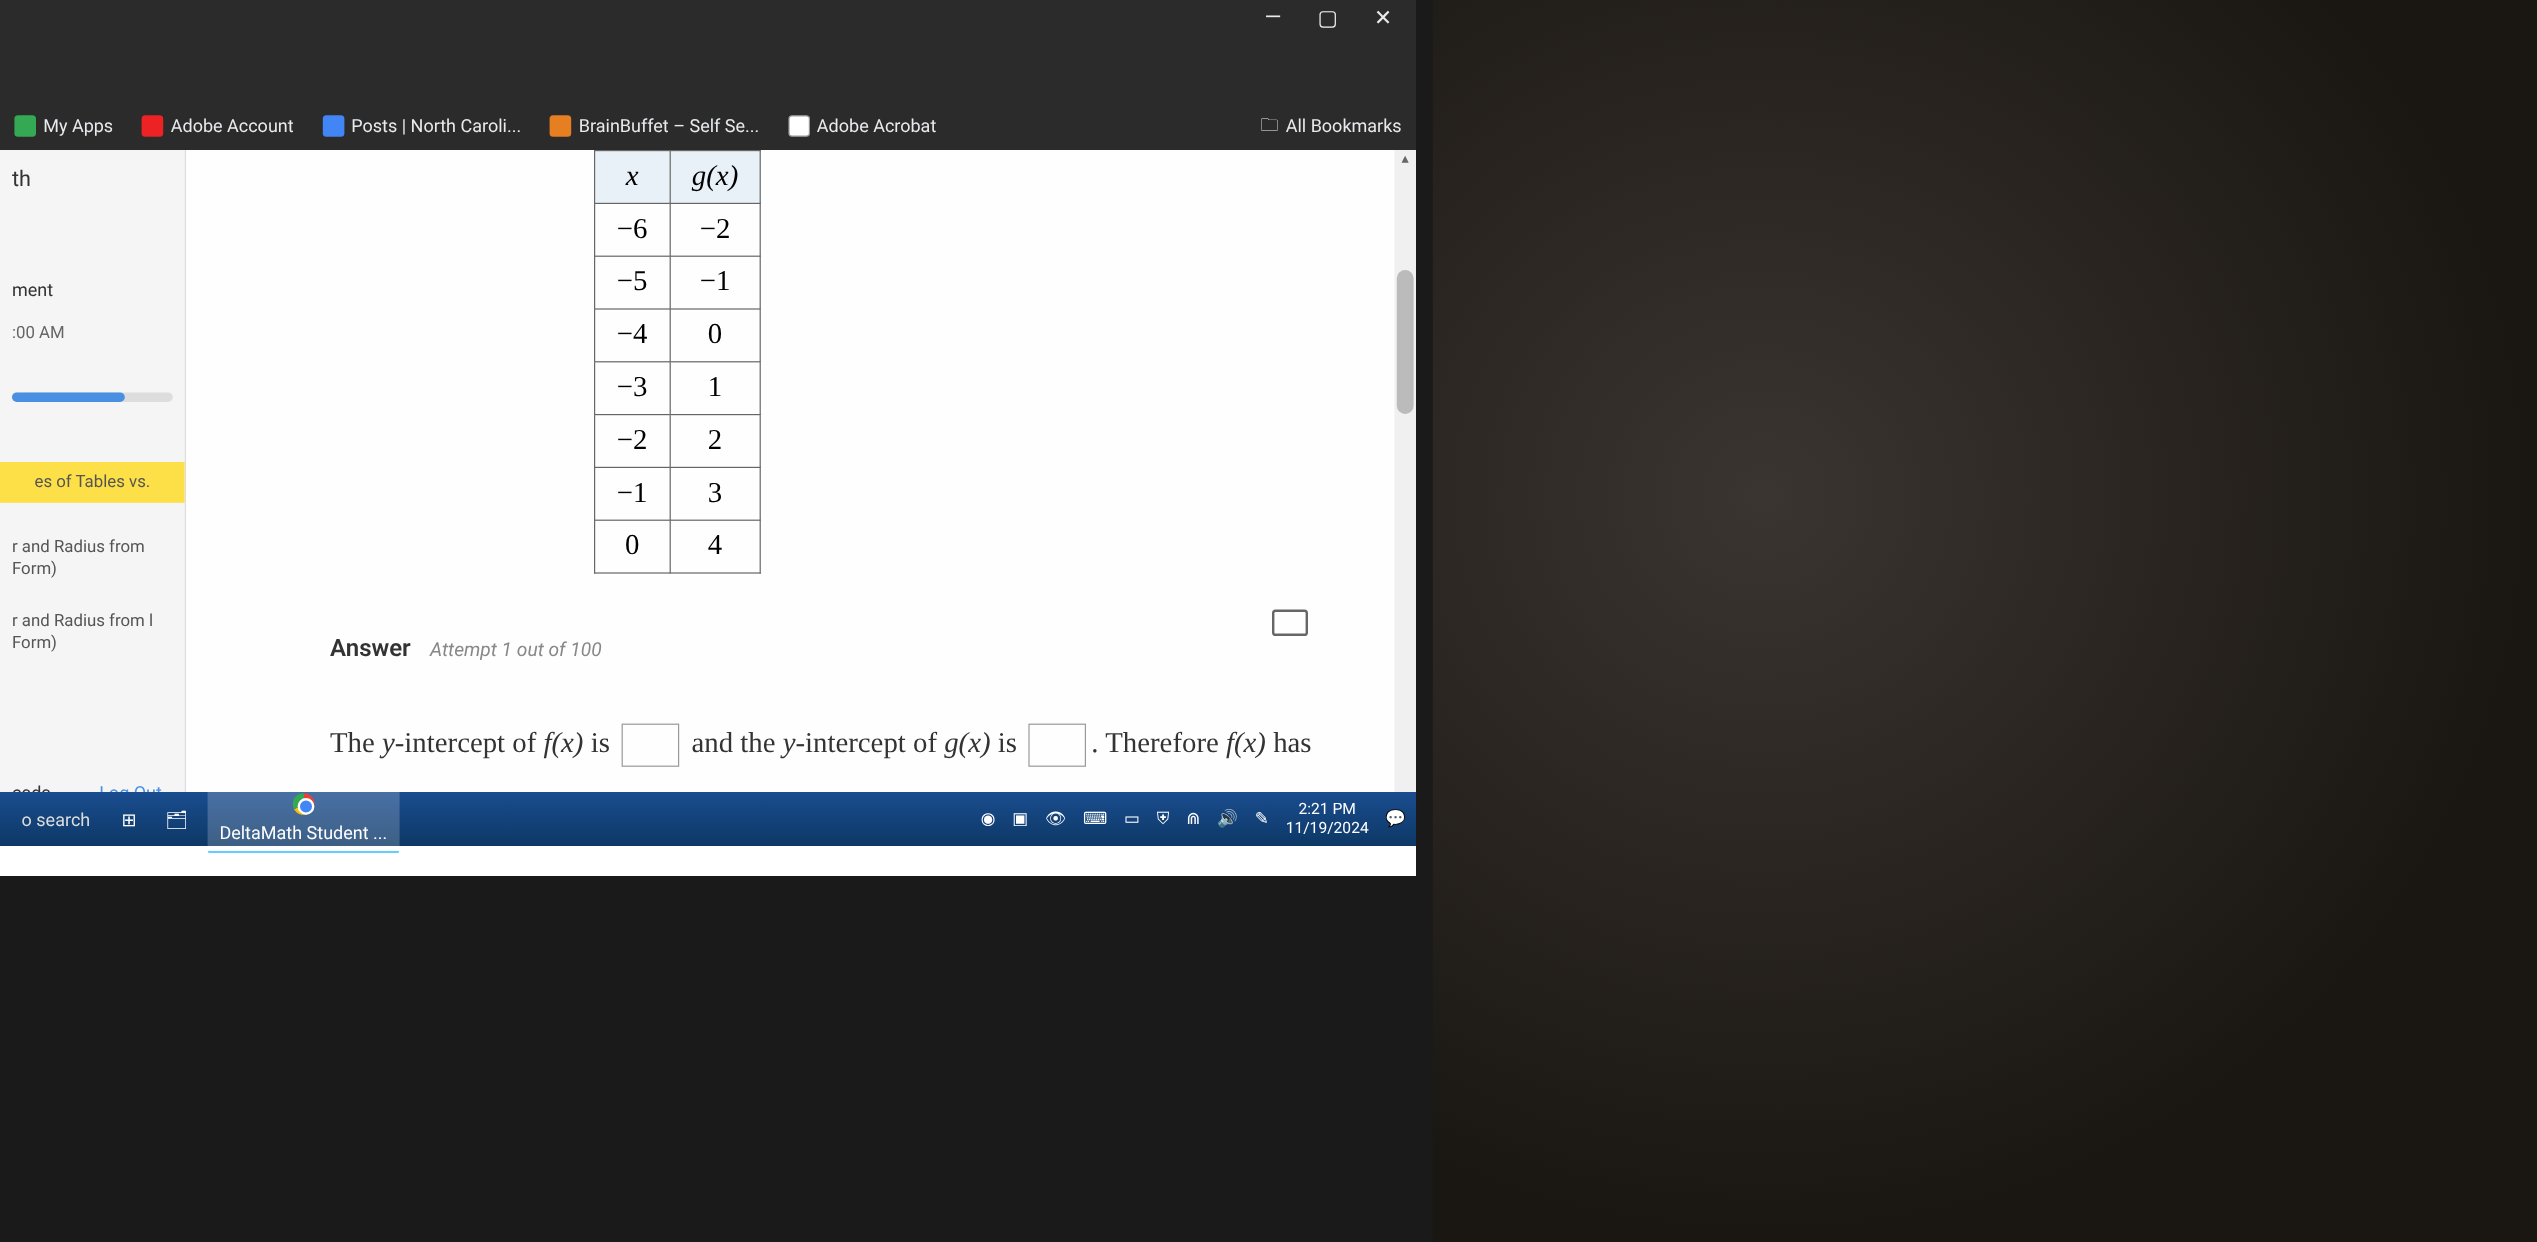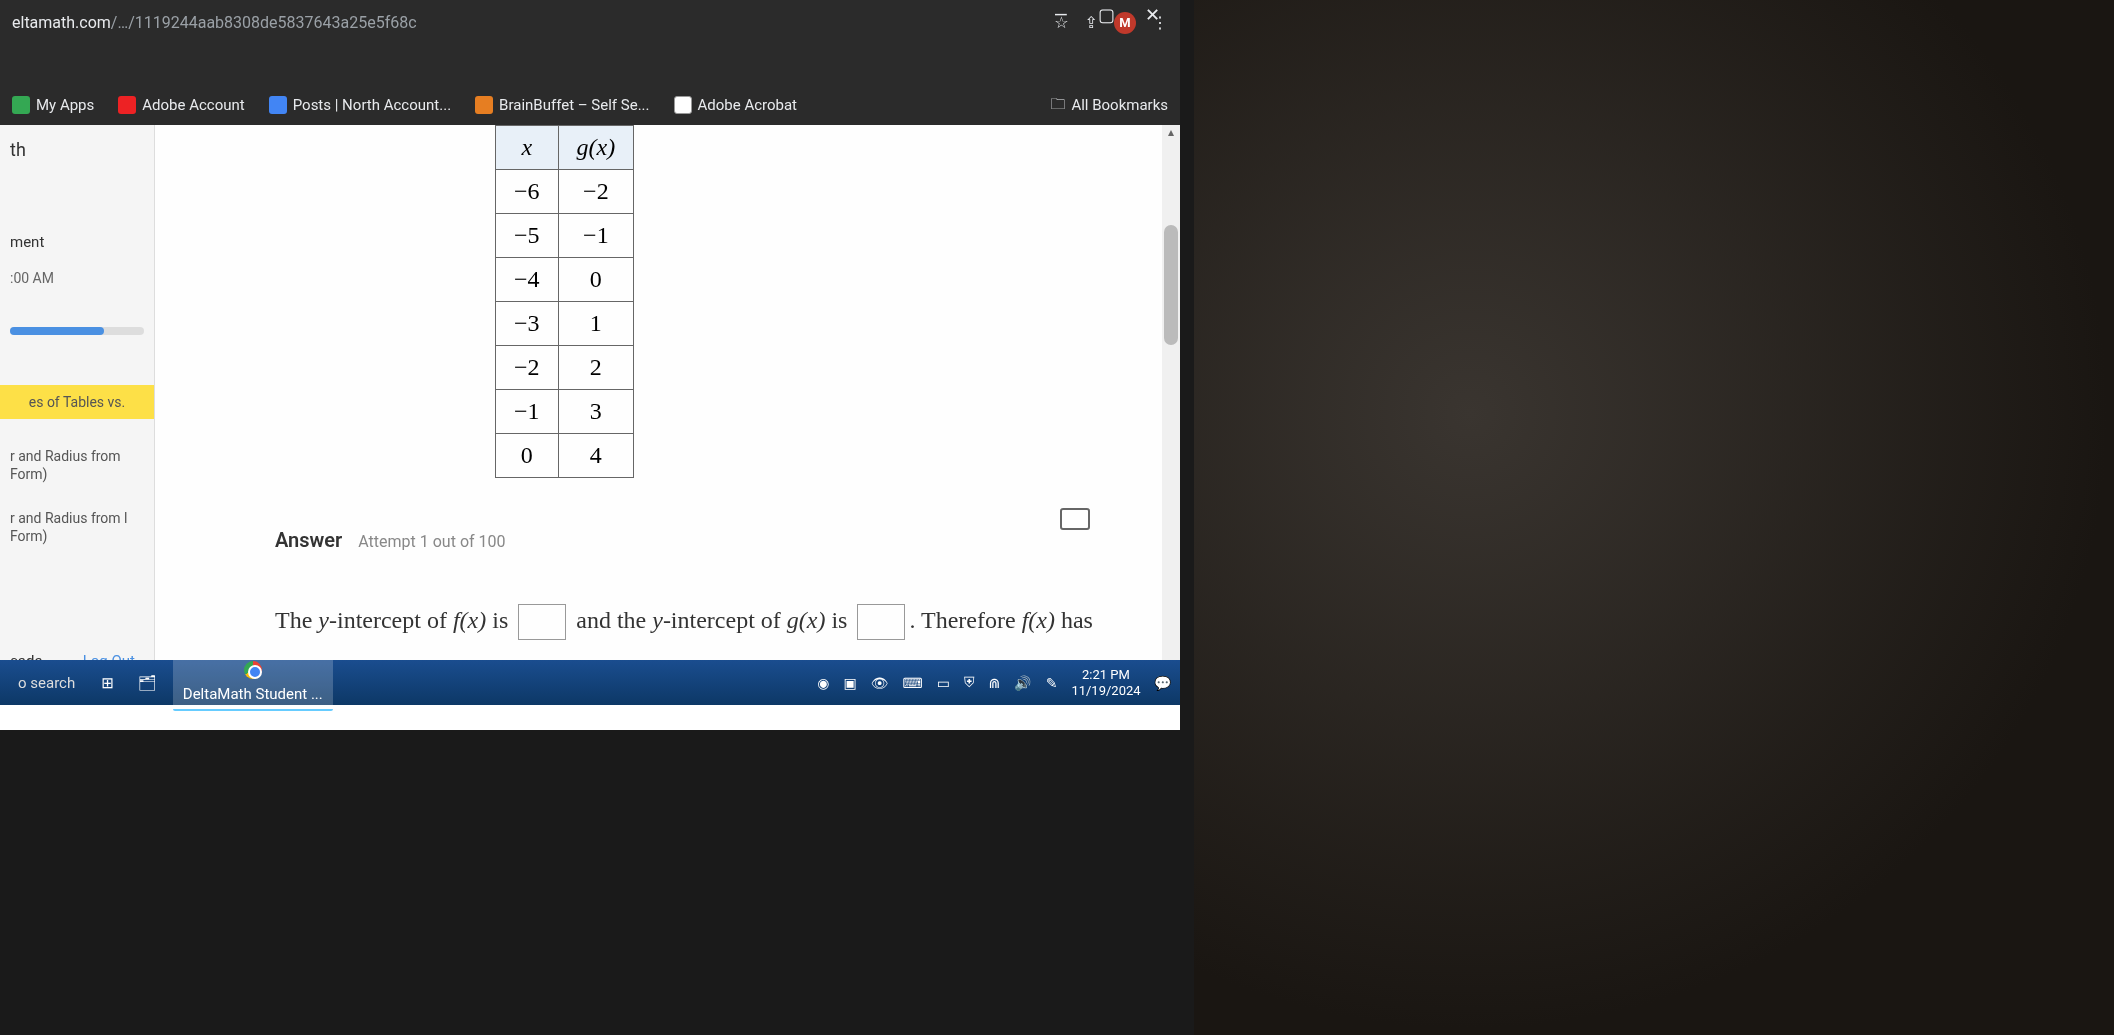--- a/index.html
+++ b/index.html
@@ -179,20 +179,21 @@
       gap: 16px;
     }
     .answer-label {
       font-size: 20px;
       font-weight: 600;
       color: #333;
     }
     .attempt-text {
       font-size: 16px;
       color: #888;
+      font-style: italic;
     }
     .keyboard-icon {
       position: absolute;
       right: 90px;
       margin-top: -20px;
       width: 30px;
       height: 22px;
       border: 2px solid #666;
       border-radius: 3px;
     }
@@ -323,45 +324,34 @@
 <div class="physical-right"></div>
 
 <div style="position:absolute; left:0; top:0; width:1180px; height:730px; background:#fff;">
 
 <div class="browser-chrome">
   <div class="window-controls">
     <span>—</span>
     <span>▢</span>
     <span>✕</span>
   </div>
-  <div class="url-bar">
-    <span class="url-text">
-      <span class="url-domain">eltamath.com</span><span>/…/1119244aab8308de5837643a25e5f68c</span>
-    </span>
-    <div class="url-icons">
-      <span>☆</span>
-      <span>⇪</span>
-      <span class="m-badge">M</span>
-      <span>⋮</span>
-    </div>
-  </div>
 </div>
 
 <div class="bookmarks-bar">
   <div class="bookmark-item">
     <span class="bookmark-icon" style="background:#34a853"></span>
     <span>My Apps</span>
   </div>
   <div class="bookmark-item">
     <span class="bookmark-icon" style="background:#ed2224"></span>
     <span>Adobe Account</span>
   </div>
   <div class="bookmark-item">
     <span class="bookmark-icon" style="background:#4285f4"></span>
-    <span>Posts | North Account...</span>
+    <span>Posts | North Caroli...</span>
   </div>
   <div class="bookmark-item">
     <span class="bookmark-icon" style="background:#e67e22"></span>
     <span>BrainBuffet – Self Se...</span>
   </div>
   <div class="bookmark-item">
     <span class="bookmark-icon" style="background:#fff;border:1px solid #999"></span>
     <span>Adobe Acrobat</span>
   </div>
   <div class="all-bookmarks">

